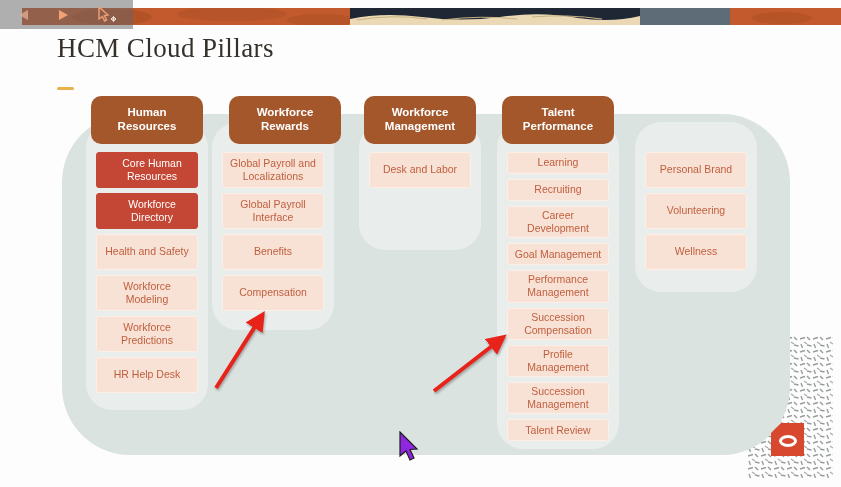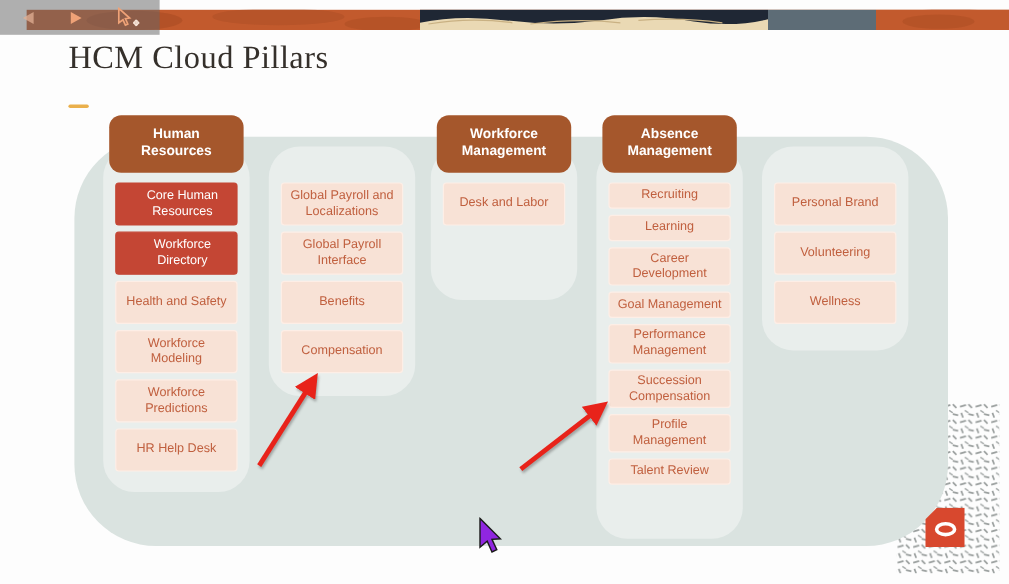--- a/index.html
+++ b/index.html
@@ -19,21 +19,21 @@
     font-size:27px;color:#35302b;letter-spacing:.4px;z-index:3;}
   #title-dash{position:absolute;left:57px;top:87px;width:17px;height:3px;background:#eab04c;
     border-radius:2px;z-index:3;}
 
   
   #pillars-panel{position:absolute;left:62px;top:114px;width:728px;height:341px;
     background:#dae3e0;border-radius:68px;z-index:2;}
 
   
   .pillar-col{position:absolute;top:122px;width:122px;background:#e9eeec;border-radius:26px;z-index:3;}
-  .c1{left:86px;height:288px}.c2{left:224px;height:208px}.c3{left:359px;height:128px}
+  .c1{left:86px;height:288px}.c2{left:212px;height:208px}.c3{left:359px;height:128px}
   .c4{left:497px;height:327px}.c5{left:635px;height:170px}
 
   
   .pillar-header{position:absolute;top:96px;height:48px;width:112px;background:#a5572c;
     border-radius:10px;color:#fff;font-weight:bold;font-size:11.5px;line-height:1.2;
     display:flex;align-items:center;justify-content:center;text-align:center;
     padding:0 14px;box-sizing:border-box;z-index:4;}
   .h1{left:91px}.h2{left:229px}.h3{left:364px}.h4{left:502px}.h5{left:640px}
 
   
@@ -139,42 +139,44 @@
   </div>
 
   <div class="pillar-col c3">
     <div class="items">
       <div class="item">Desk and Labor</div>
     </div>
   </div>
 
   <div class="pillar-col c4">
     <div class="items">
+      <div class="item">Learning</div>
       <div class="item">Recruiting</div>
-      <div class="item">Learning</div>
       <div class="item">Career Development</div>
       <div class="item">Goal Management</div>
       <div class="item">Performance Management</div>
       <div class="item">Succession Compensation</div>
       <div class="item">Profile Management</div>
+      <div class="item">Succession Management</div>
       <div class="item">Talent Review</div>
     </div>
   </div>
 
   <div class="pillar-col c5">
     <div class="items">
       <div class="item">Personal Brand</div>
       <div class="item">Volunteering</div>
       <div class="item">Wellness</div>
     </div>
   </div>
 
   <div class="pillar-header h1">Human Resources</div>
+  <div class="pillar-header h2">Workforce Rewards</div>
   <div class="pillar-header h3">Workforce Management</div>
-  <div class="pillar-header h4">Absence Management</div>
+  <div class="pillar-header h4">Talent Performance</div>
 
   <svg id="arrows" width="841" height="487" viewBox="0 0 841 487">
     <defs>
       <marker id="ah" markerWidth="5" markerHeight="5" refX="3.2" refY="2.5" orient="auto" markerUnits="strokeWidth">
         <path d="M0,0 L5,2.5 L0,5 Z" fill="#e8231a"></path>
       </marker>
     </defs>
     <line x1="216" y1="388" x2="261" y2="317" stroke="#e8231a" stroke-width="4" marker-end="url(#ah)"></line>
     <line x1="434" y1="391" x2="501" y2="339" stroke="#e8231a" stroke-width="4" marker-end="url(#ah)"></line>
   </svg>

